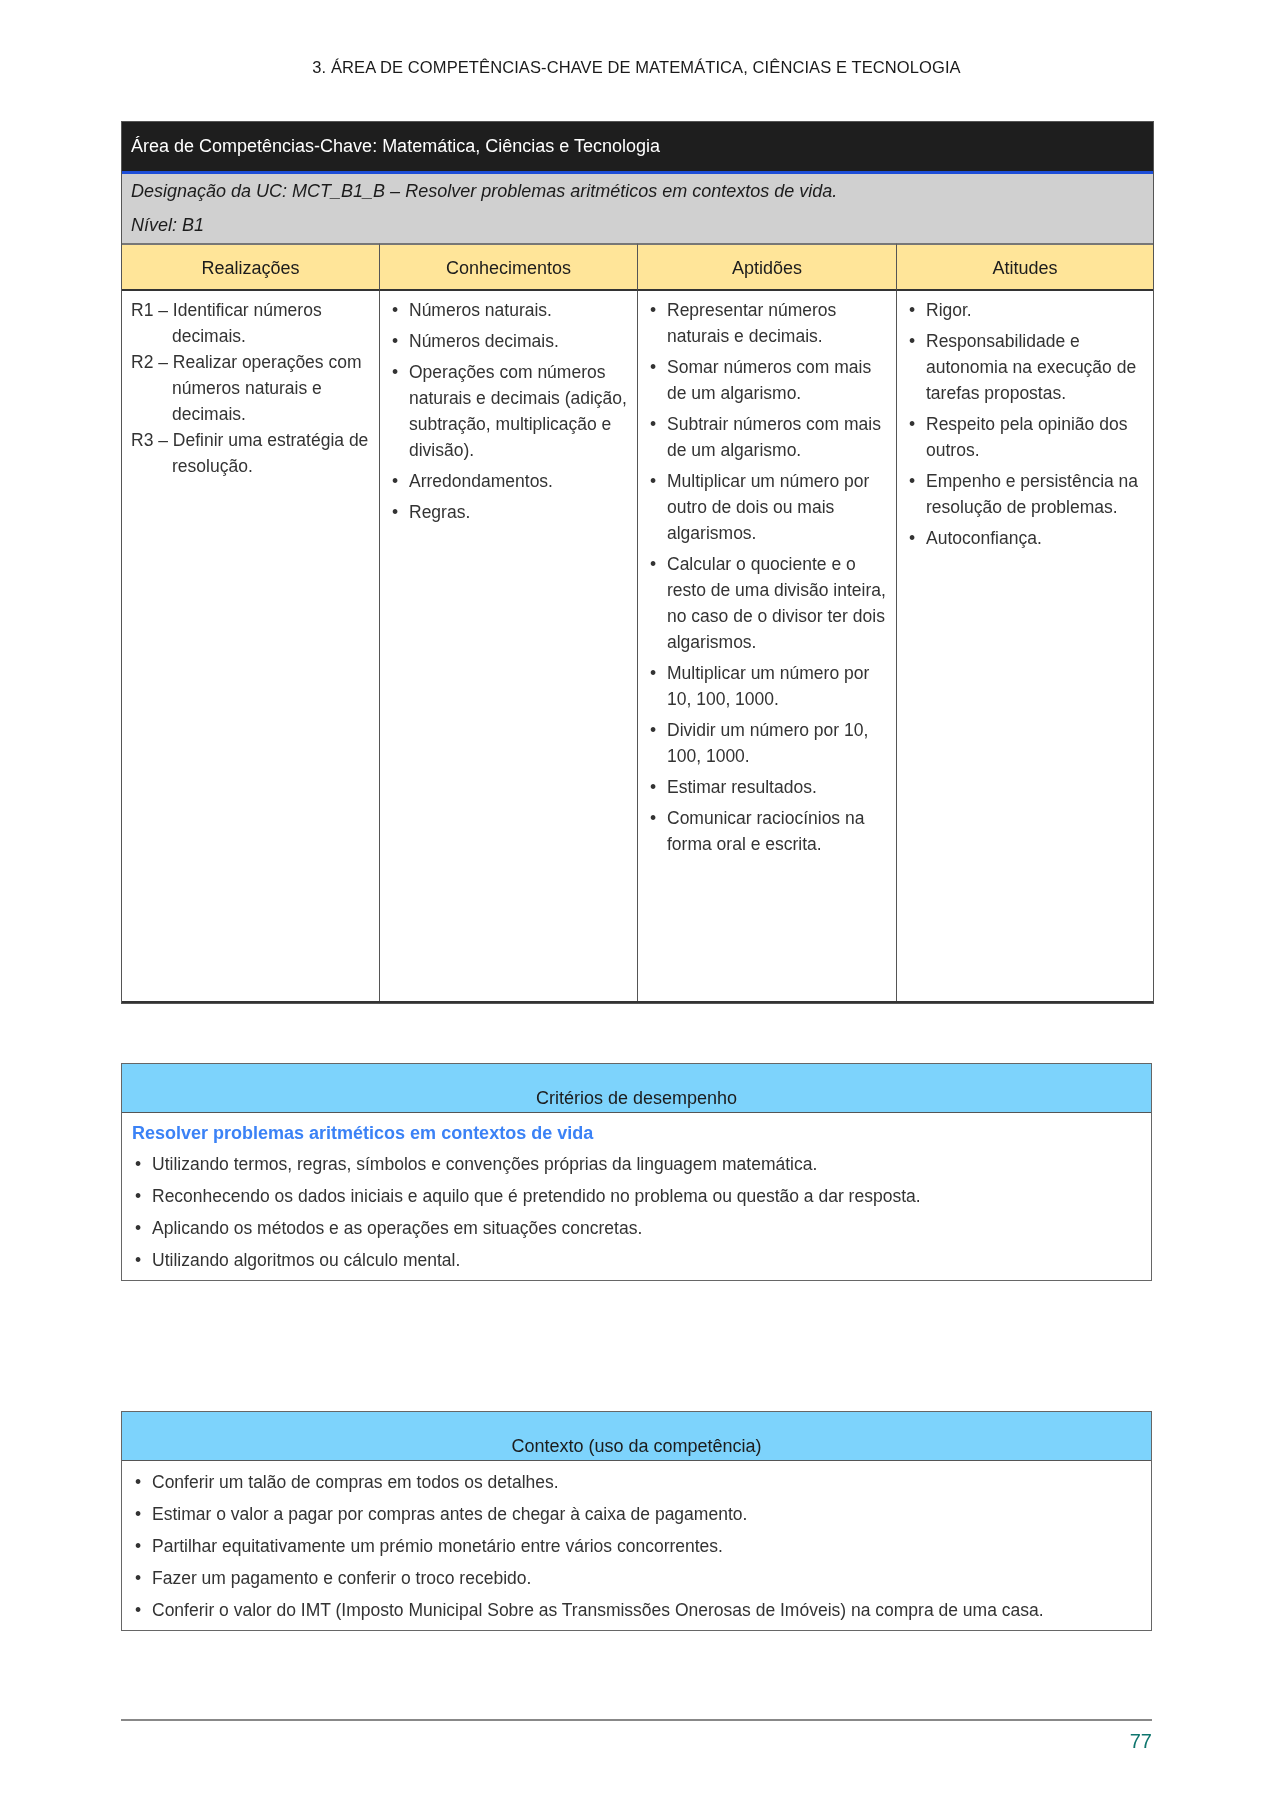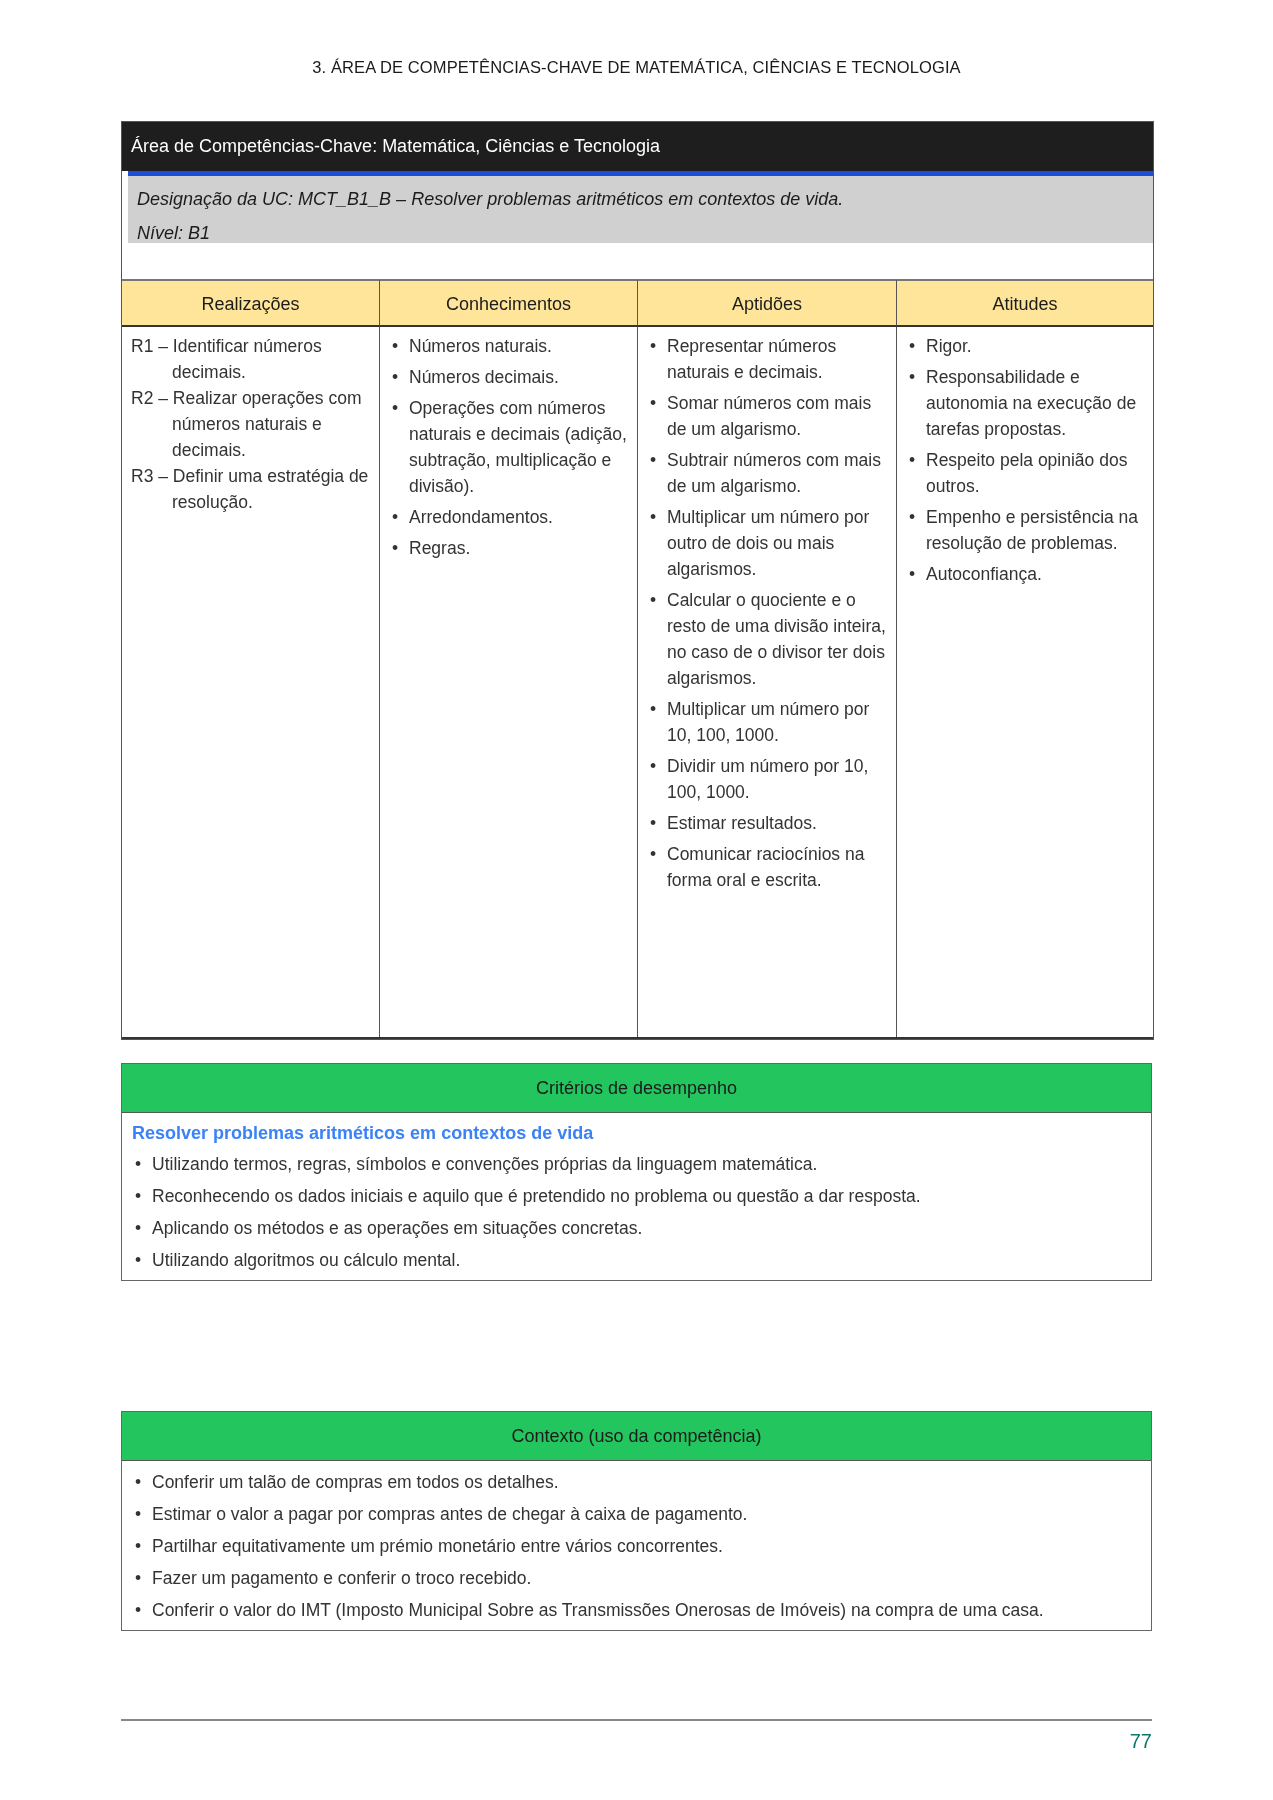--- a/index.html
+++ b/index.html
@@ -13,46 +13,46 @@
     text-align: center; font-size: 16.5px; letter-spacing: 0.1px; color: #1a1a1a;
   }
   .page { position: absolute; left: 121px; width: 1031px; }
 
   
   .uc-table { top: 121px; border: 1px solid #555; border-collapse: collapse; }
   .uc-area {
     background: #1e1e1e; color: #ffffff; height: 49px; box-sizing: border-box;
     padding: 14px 0 0 9px; font-size: 18px;
   }
-  .uc-meta { background: #d0d0d0; border-top: 5px solid #1d4ed8; height: 72px; box-sizing: border-box; padding: 6px 0 0 9px; margin-left: 6px; }
+  .uc-meta { background: #d0d0d0; border-top: 3px solid #1d4ed8; height: 72px; box-sizing: border-box; padding: 0 0 0 9px; }
   .uc-meta div { font-style: italic; font-size: 18px; color: #1c1c1c; line-height: 34px; }
   .uc-cols { display: grid; grid-template-columns: 257px 258px 259px 257px; }
   .col-head {
     background: #ffe599; height: 48px; box-sizing: border-box; text-align: center;
     font-size: 18px; color: #1c1c1c; padding-top: 13px;
-    border-top: 2px solid #777; border-bottom: 2px solid #333; border-left: 1px solid #555; margin-top: 36px;
+    border-top: 2px solid #777; border-bottom: 2px solid #333; border-left: 1px solid #555;
   }
   .col-head:first-child { border-left: none; }
   .col-body {
     border-left: 1px solid #555; height: 710px; box-sizing: border-box;
     padding: 6px 8px 0 9px; font-size: 17.5px; color: #333; line-height: 26px;
   }
   .col-body:first-child { border-left: none; }
   .real-item { padding-left: 41px; text-indent: -41px; margin-bottom: 0; }
   .bul-item { position: relative; padding-left: 20px; margin-bottom: 5px; }
   .bul-item::before {
     content: "\2022"; position: absolute; left: 3px; top: 0; color: #333;
   }
   .uc-bottom { border-bottom: 2px solid #333; }
 
   
   .box { border: 1px solid #666; border-collapse: collapse; box-sizing: border-box; }
   .box-head {
-    background: #22c55e; height: 49px; box-sizing: border-box; text-align: center;
-    font-size: 18px; color: #1c1c1c; padding-top: 14px; border-bottom: 1px solid #555;
+    background: #7dd3fc; height: 49px; box-sizing: border-box; text-align: center;
+    font-size: 18px; color: #1c1c1c; padding-top: 24px; border-bottom: 1px solid #555;
   }
   .box-body { padding: 5px 10px 4px 10px; font-size: 17.5px; color: #333; line-height: 32px; }
   .box-sub { font-weight: bold; color: #3b82f6; font-size: 18px; line-height: 30px; font-weight: 600; }
   .box-item { position: relative; padding-left: 20px; line-height: 32px; }
   .box-item::before { content: "\2022"; position: absolute; left: 3px; top: 0; }
   .criteria { top: 1063px; }
   .context { top: 1411px; }
 
   .footer-rule { position: absolute; left: 121px; width: 1031px; top: 1719px; height: 0; border-top: 2px solid #888; }
   .page-num { position: absolute; right: 121px; top: 1730px; font-size: 20px; color: #0f766e; }

